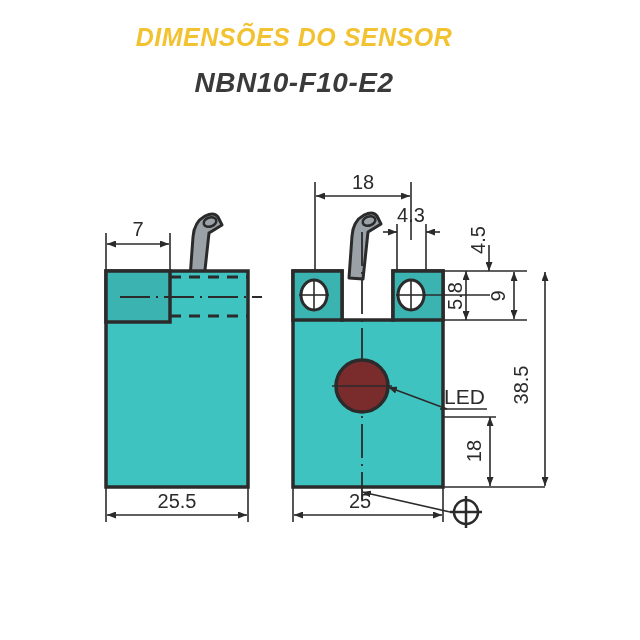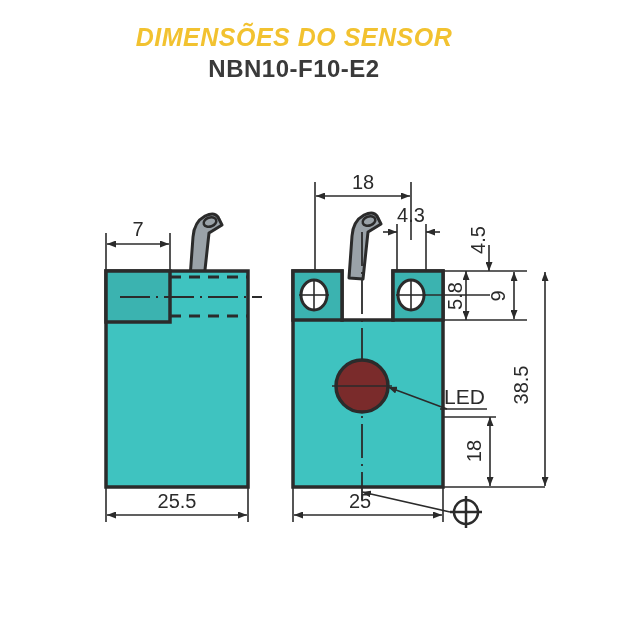--- a/index.html
+++ b/index.html
@@ -30,26 +30,27 @@
   .title-main {
     font-size: 25px;
     font-style: italic;
     font-weight: bold;
     letter-spacing: 0.5px;
     color: #f2c230;
     line-height: 30px;
     white-space: nowrap;
   }
   .title-sub {
-    font-size: 24px;
+    font-size: 28px;
+    font-style: italic;
     font-weight: bold;
     letter-spacing: 0.5px;
     color: #3a3a3a;
     line-height: 30px;
-    margin-top: 2px;
+    margin-top: 16px;
     white-space: nowrap;
   }
   #drawing {
     position: absolute;
     top: 0;
     left: 0;
   }
   svg text {
     font-family: "Liberation Sans", sans-serif;
     fill: #2b2b2b;

